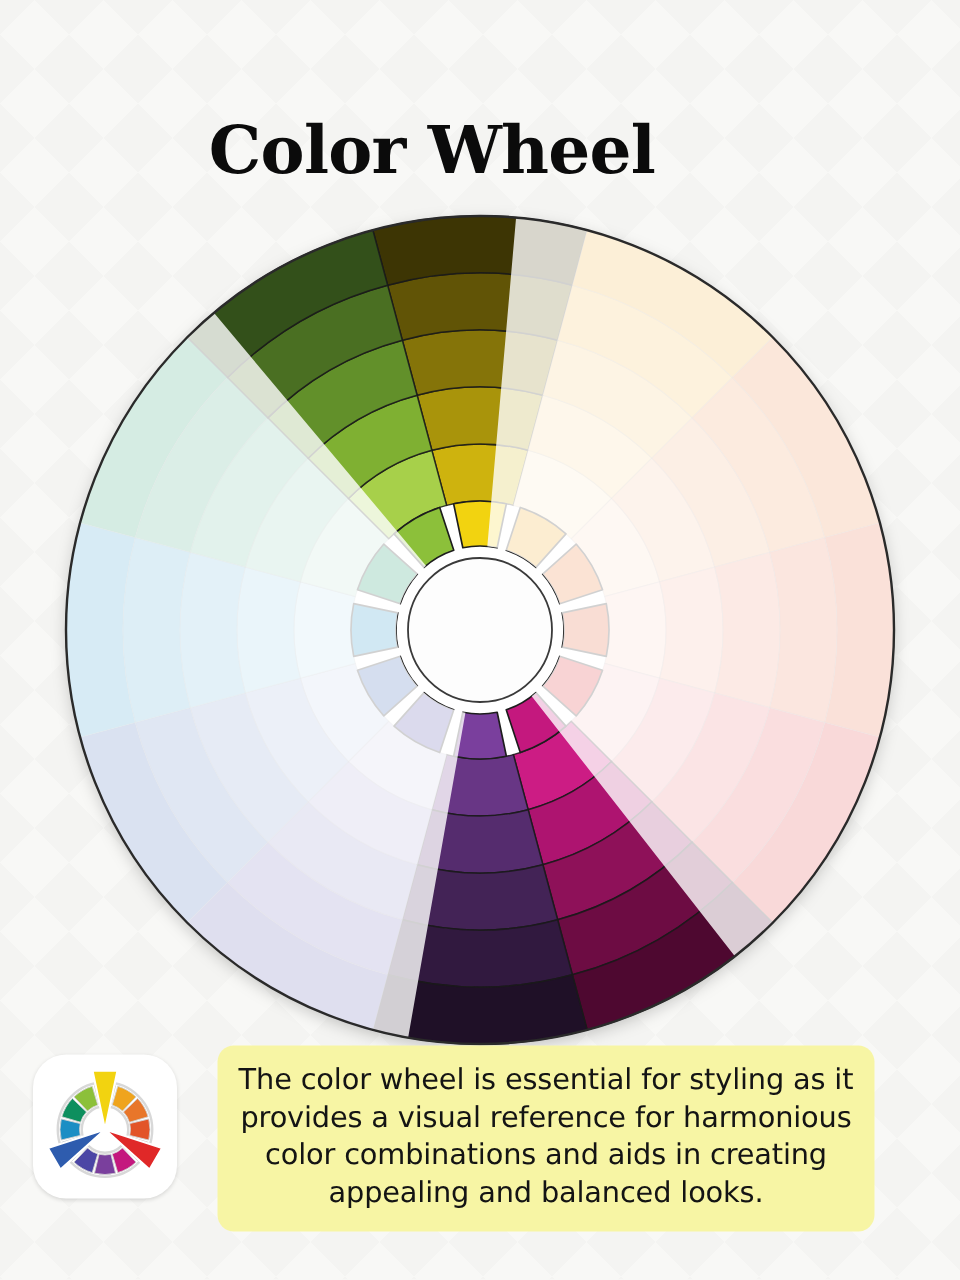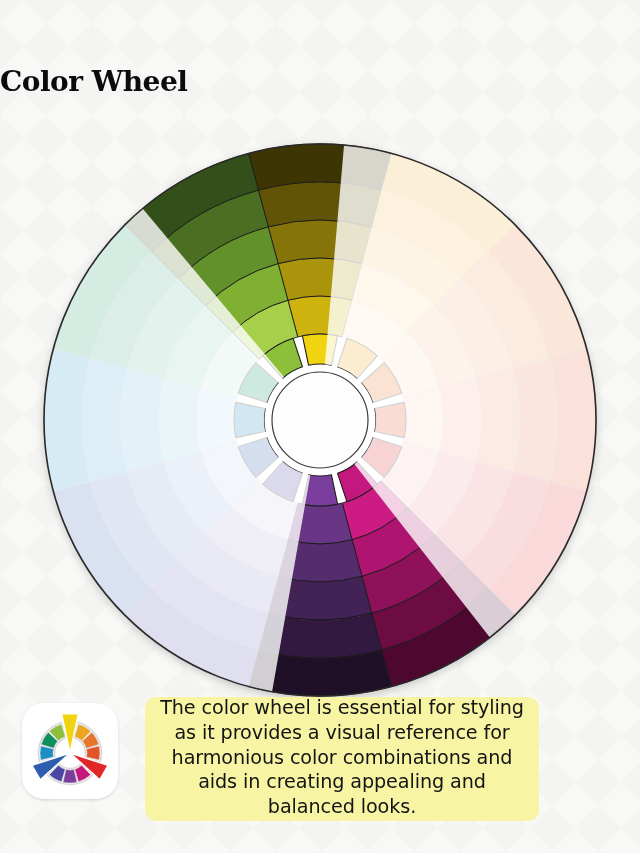--- a/index.html
+++ b/index.html
@@ -21,39 +21,39 @@
       linear-gradient(45deg, rgba(0,0,0,0.016) 25%, transparent 25%, transparent 75%, rgba(0,0,0,0.016) 75%),
       linear-gradient(-45deg, rgba(0,0,0,0.014) 25%, transparent 25%, transparent 75%, rgba(0,0,0,0.014) 75%);
     background-size: 46px 46px, 46px 46px;
     pointer-events: none;
   }
   #page-title {
     position: absolute;
     top: 46px;
     left: 0;
     width: 576px;
-    text-align: left;
+    text-align: center;
     font-family: "DejaVu Serif", "Liberation Serif", serif;
     font-weight: bold;
-    font-size: 28px;
+    font-size: 44px;
     letter-spacing: -0.5px;
     color: #0b0b0b;
   }
   #wheel-wrap {
     position: absolute;
     left: 0;
     top: 0;
     width: 640px;
     height: 700px;
   }
   #caption-box {
     position: absolute;
     left: 145px;
     top: 697px;
-    width: 394px;
+    width: 438px;
     height: 124px;
     background: #f7f5a4;
     border-radius: 11px;
     display: flex;
     align-items: center;
     justify-content: center;
     box-sizing: border-box;
     padding: 4px 12px 6px 12px;
   }
   #caption-text {

